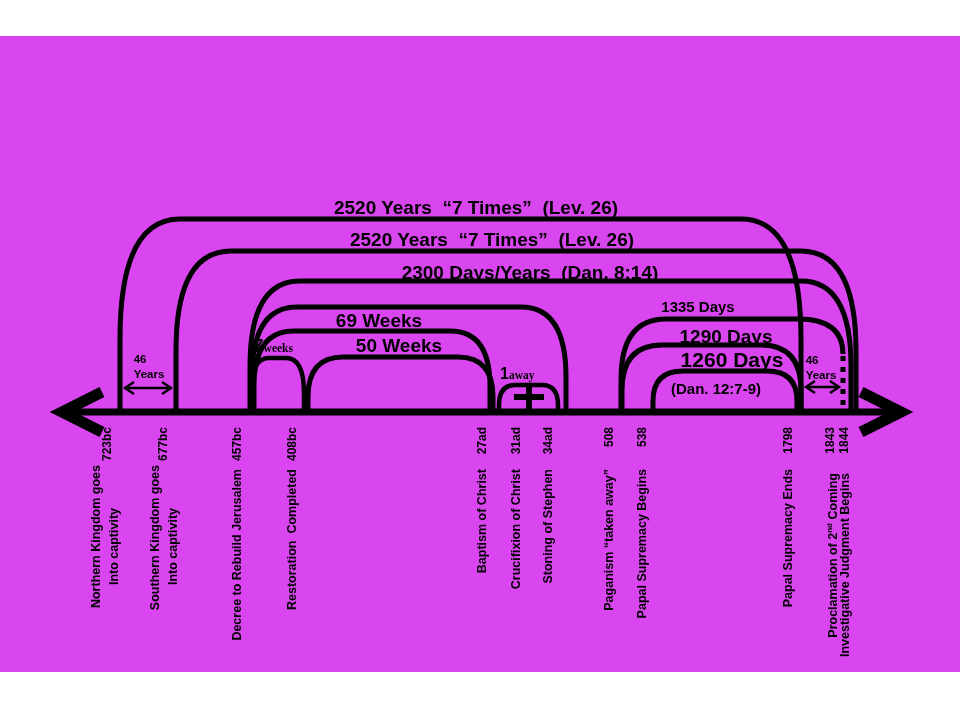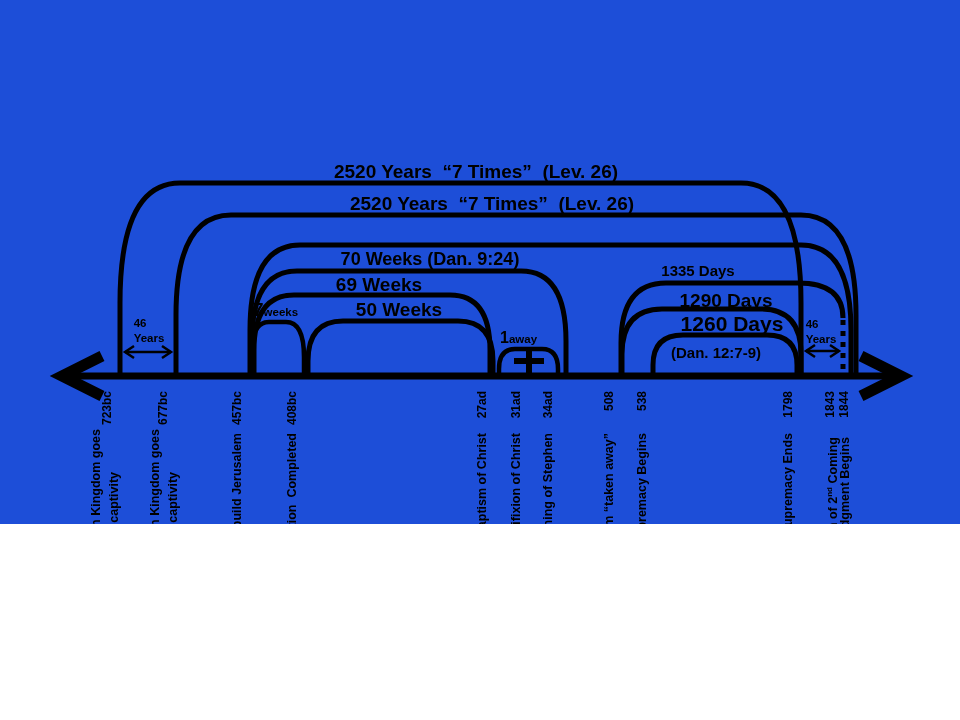--- a/index.html
+++ b/index.html
@@ -1,23 +1,23 @@
 <!DOCTYPE html>
 <html><head>
 <meta charset="utf-8">
 <style>
   html,body{margin:0;padding:0;background:#fff;}
-  .canvas{position:relative;width:960px;height:524px;background:#1d4ed8;overflow:hidden;
-          font-family:"Liberation Sans",sans-serif;color:#000;}
+  .canvas{position:relative;width:960px;height:636px;background:#d946ef;overflow:hidden;
+          font-family:"Liberation Sans",sans-serif;color:#000;margin-top:36px;}
   .layer{position:absolute;left:0;top:0;}
   .toplabel{position:absolute;transform:translate(-50%,-50%);font-weight:bold;
             white-space:pre;line-height:1;}
   .combo{position:absolute;font-weight:bold;white-space:nowrap;line-height:1;}
   .combo .big{font-size:19px;}
-  .combo .small{font-size:11.5px;}
+  .combo .small{font-size:11.5px;font-family:Liberation Serif, serif;}
   .gaplabel{position:absolute;transform:translate(-50%,-50%);font-weight:bold;
             font-size:11.5px;line-height:1.3;text-align:left;white-space:nowrap;}
   .vdate{position:absolute;width:46px;height:13px;line-height:13px;font-size:12px;
          font-weight:bold;text-align:right;white-space:pre;
          transform:rotate(-90deg);transform-origin:0 100%;}
   .vevent{position:absolute;width:215px;height:13px;line-height:13px;font-size:12.5px;
           font-weight:bold;text-align:right;white-space:pre;
           transform:rotate(-90deg);transform-origin:0 100%;}
   .vevent-c{position:absolute;width:215px;height:13px;line-height:13px;font-size:12.5px;
             font-weight:bold;text-align:center;white-space:pre;
@@ -63,21 +63,21 @@
       <g stroke-width="2.5">
         <line x1="806" y1="351" x2="839" y2="351"></line>
         <path d="M815,345 L806,351 L815,357"></path>
         <path d="M830,345 L839,351 L830,357"></path>
       </g>
     </g>
   </svg>
 
   <div class="toplabel" style="left:476px;top:171px;font-size:19px;">2520 Years  “7 Times”  (Lev. 26)</div>
   <div class="toplabel" style="left:492px;top:203px;font-size:19px;">2520 Years  “7 Times”  (Lev. 26)</div>
-  <div class="toplabel" style="left:430px;top:259px;font-size:18px;">70 Weeks (Dan. 9:24)</div>
+  <div class="toplabel" style="left:530px;top:236px;font-size:19px;">2300 Days/Years  (Dan. 8:14)</div>
   <div class="toplabel" style="left:379px;top:284px;font-size:19px;">69 Weeks</div>
   <div class="toplabel" style="left:399px;top:309px;font-size:19px;">50 Weeks</div>
   <div class="toplabel" style="left:698px;top:270px;font-size:15px;">1335 Days</div>
   <div class="toplabel" style="left:726px;top:300px;font-size:19px;">1290 Days</div>
   <div class="toplabel" style="left:732px;top:323px;font-size:21px;">1260 Days</div>
   <div class="toplabel" style="left:716px;top:352px;font-size:15px;">(Dan. 12:7-9)</div>
 
   <div class="combo" style="left:253px;top:300px;">
     <span class="big">7</span><span class="small">weeks</span>
   </div>

